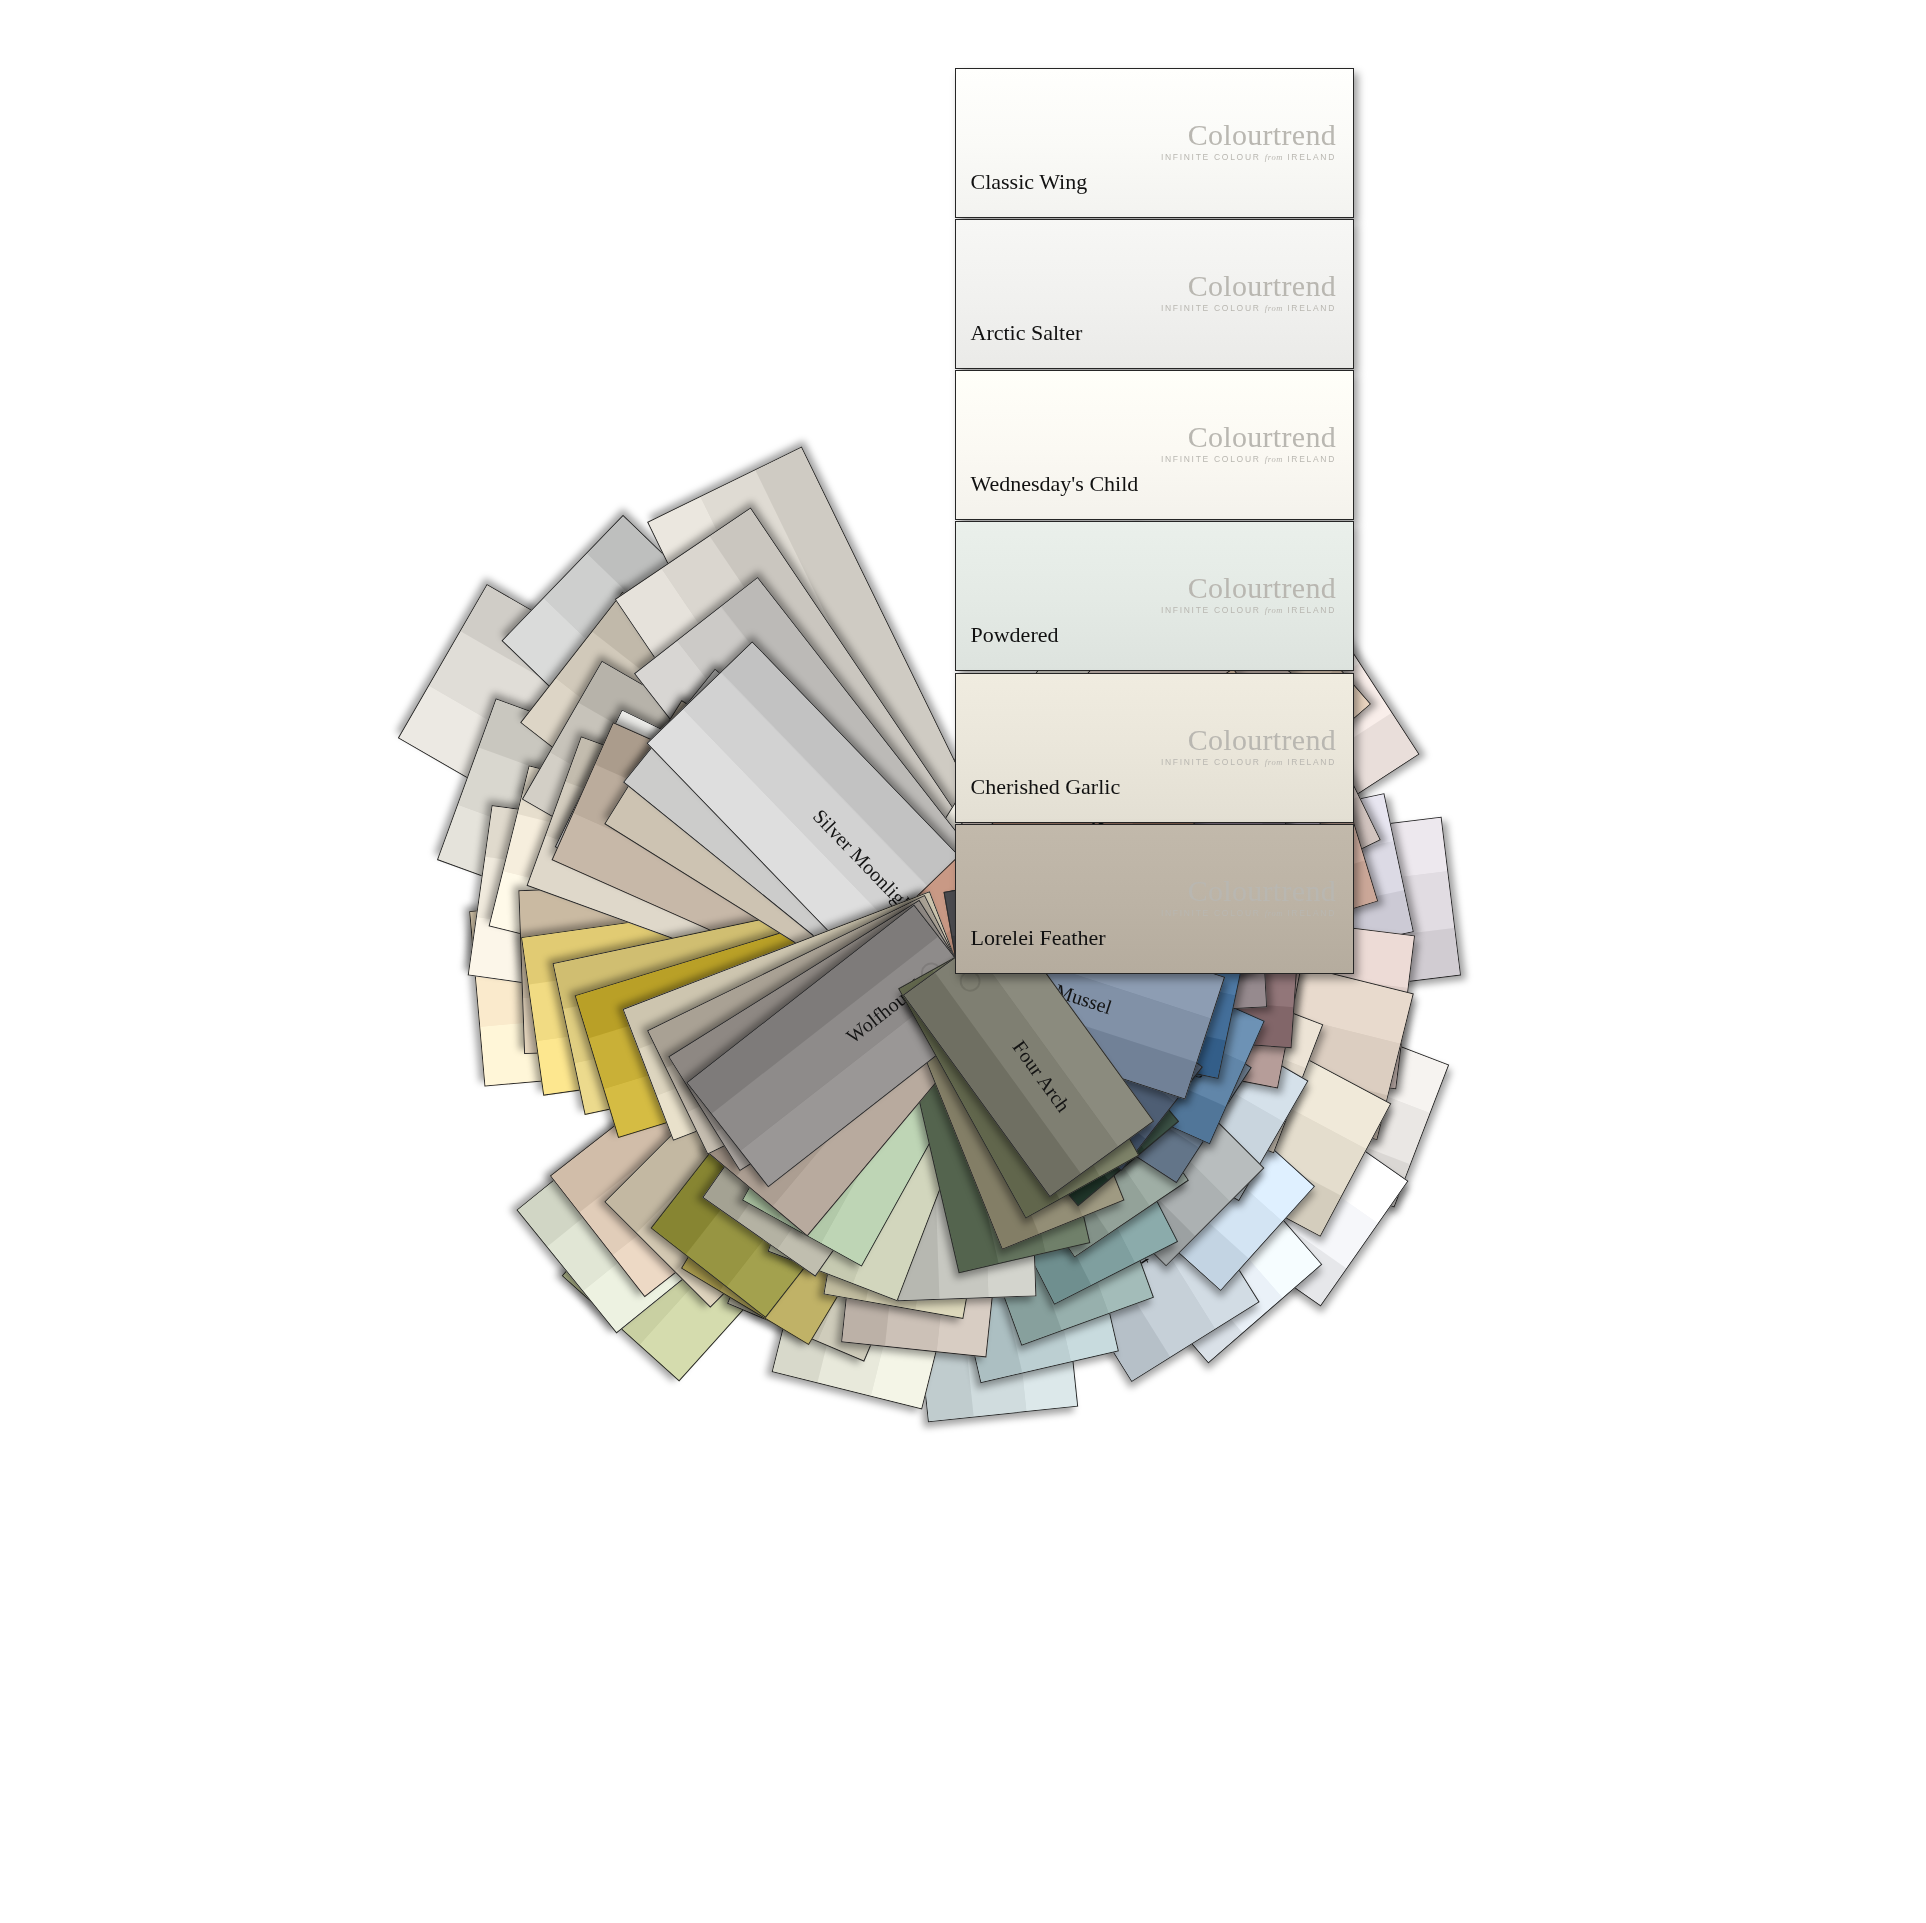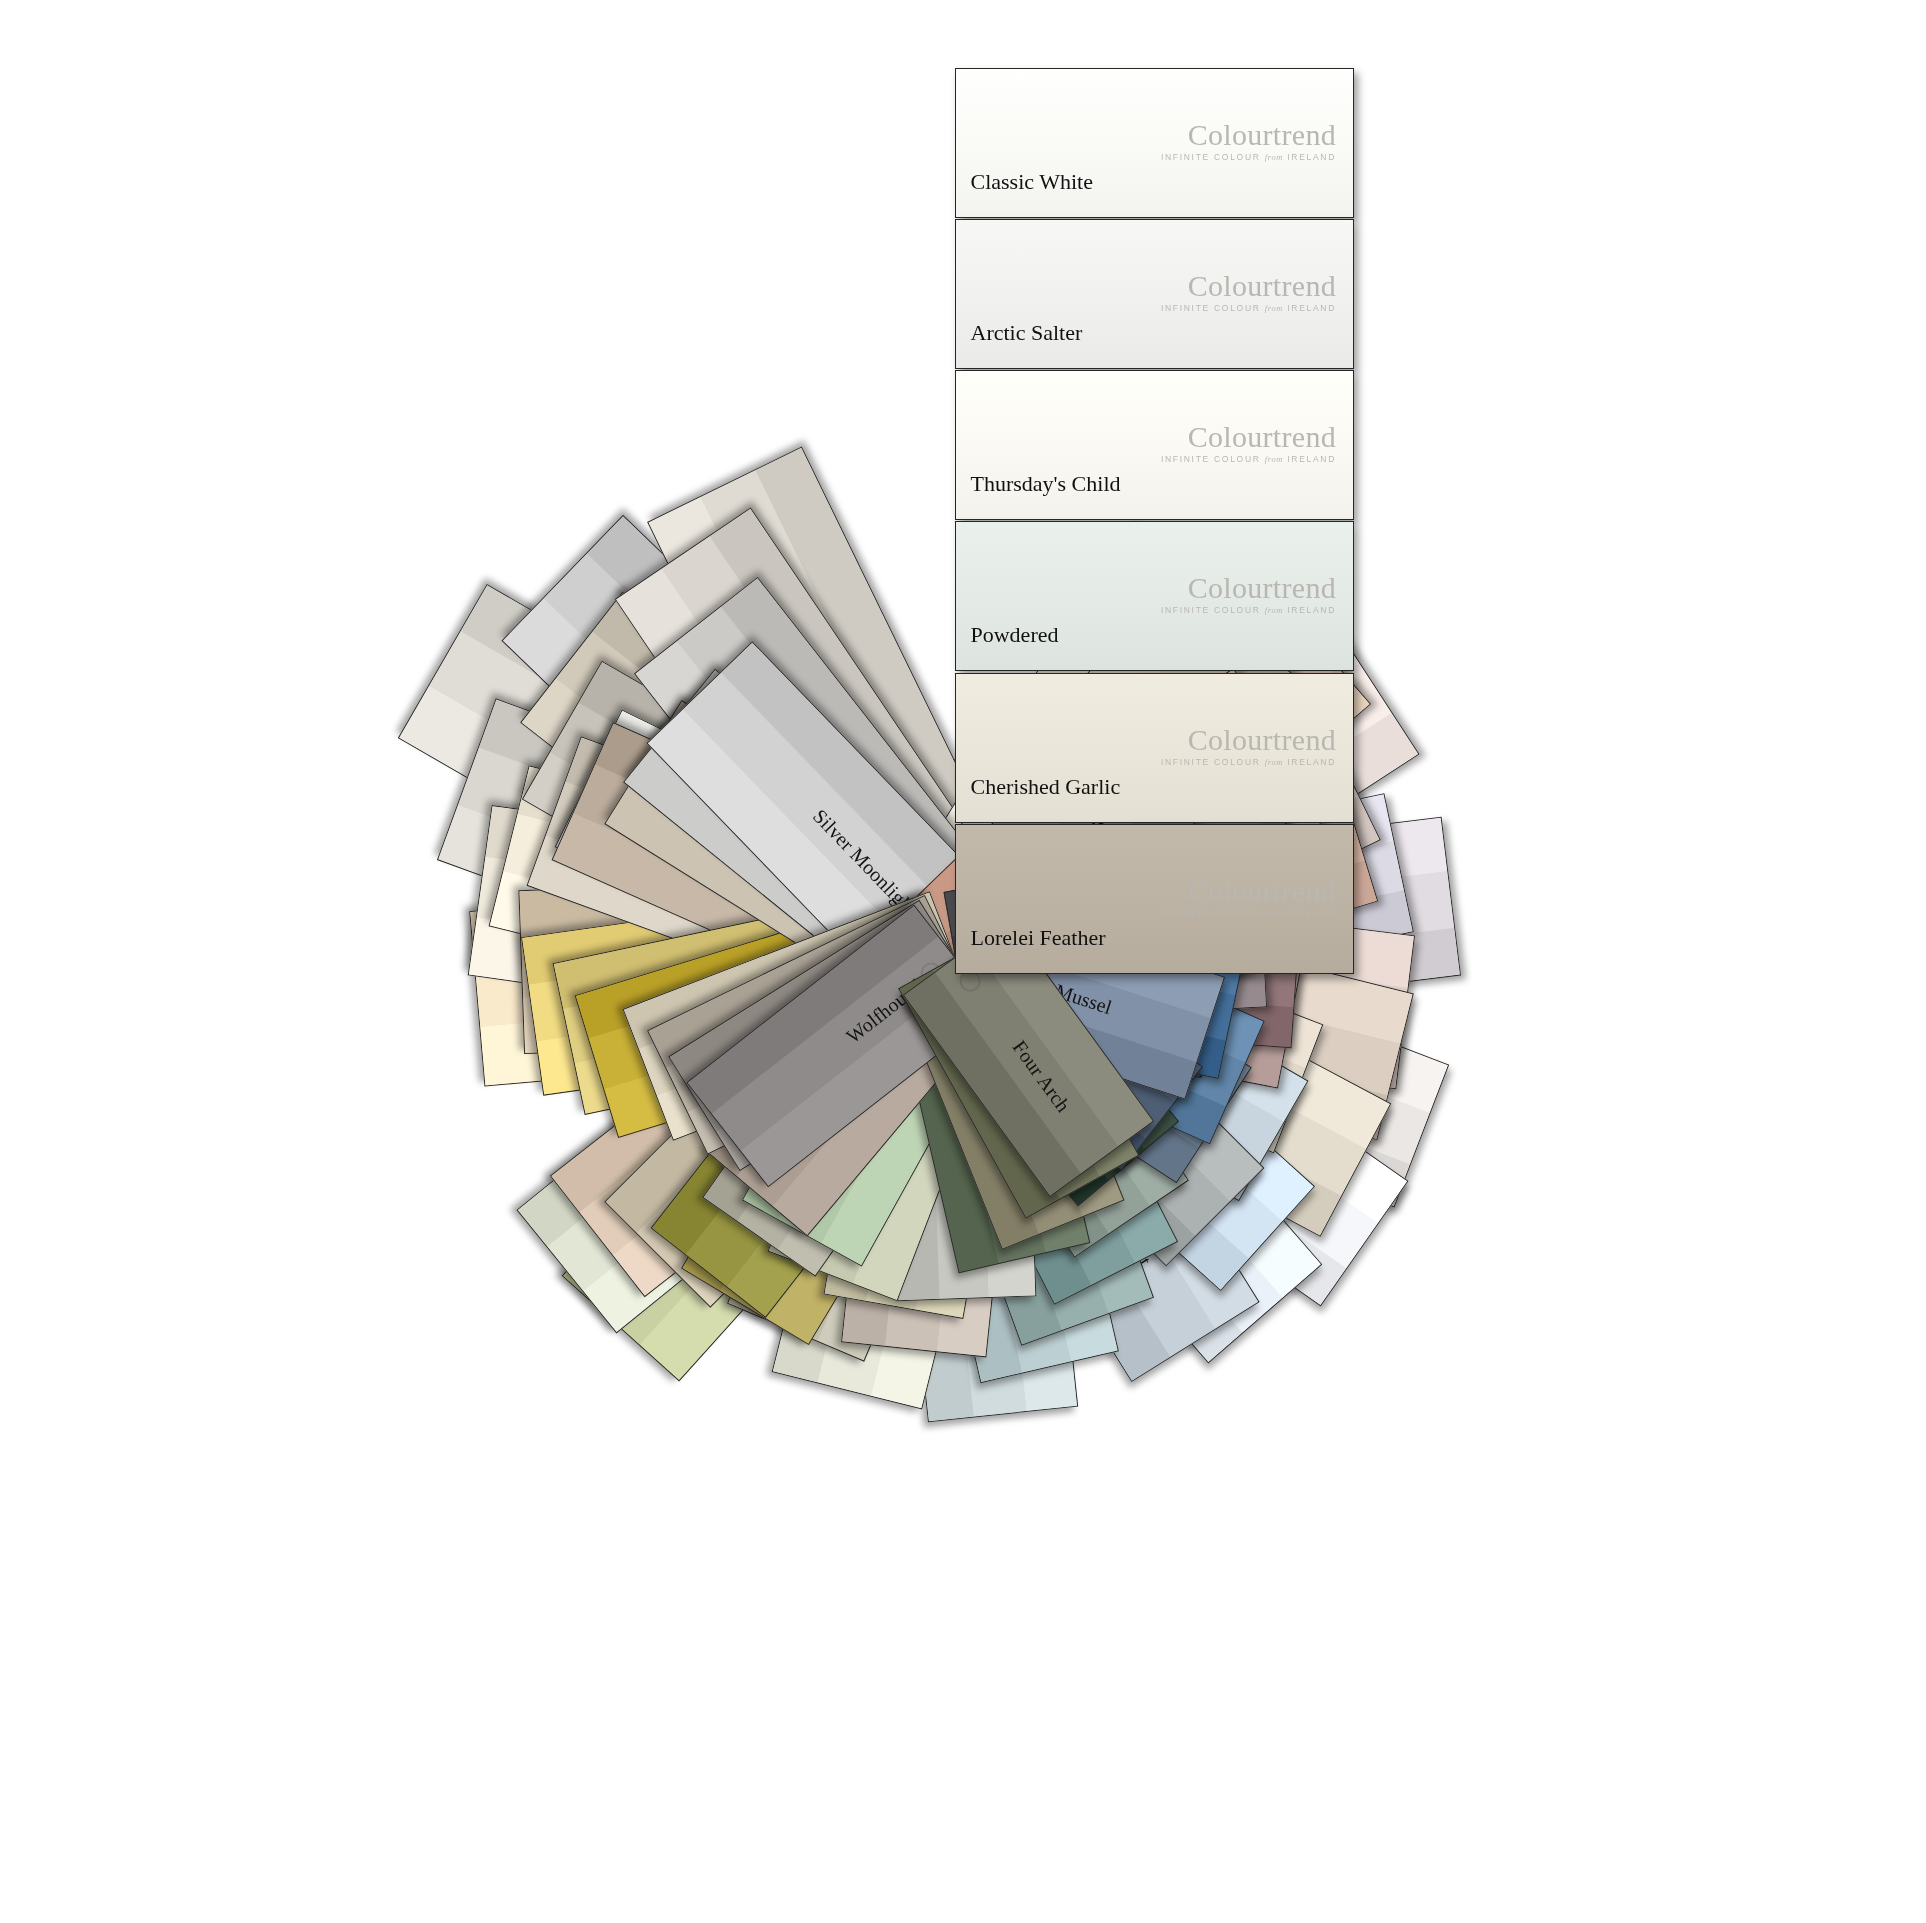--- a/index.html
+++ b/index.html
@@ -894,35 +894,35 @@
           <div class="band" style="top: 0%; height: 34%; background: rgb(139, 139, 126);"></div>
           <div class="band" style="top: 34%; height: 36%; background: rgb(127, 127, 114);"></div>
           <div class="band" style="top: 70%; height: 30%; background: rgb(111, 111, 98);"></div>
           <div class="holepunch" style="left: 17px; top: 50%; margin-top: -8.5px;"></div>
           <div class="lbl" style="left: 105px; top: 50%; transform: translate(0px, -50%) rotate(0deg); transform-origin: 0px 50%;">Four Arch</div>
         </div>
       </div>
     </div>
   <div id="feature-layer">
       <div class="feature" style="left: 955px; top: 68px; width: 399px; height: 150px; background: linear-gradient(rgb(255, 255, 253) 0%, rgb(250, 250, 247) 52%, rgb(243, 243, 240) 100%);">
-        <div class="fname">Classic White</div>
+        <div class="fname">Classic Wing</div>
         <div class="brand " style="top: 51px;">
           <div class="bw">Colourtrend</div>
           <div class="bt">INFINITE COLOUR <i>from</i> IRELAND</div>
         </div>
       </div>
       <div class="feature" style="left: 955px; top: 219px; width: 399px; height: 150px; background: linear-gradient(rgb(247, 247, 245) 0%, rgb(241, 241, 239) 52%, rgb(234, 234, 232) 100%);">
         <div class="fname">Arctic Salter</div>
         <div class="brand " style="top: 51px;">
           <div class="bw">Colourtrend</div>
           <div class="bt">INFINITE COLOUR <i>from</i> IRELAND</div>
         </div>
       </div>
       <div class="feature" style="left: 955px; top: 370px; width: 399px; height: 150px; background: linear-gradient(rgb(255, 255, 249) 0%, rgb(251, 249, 243) 52%, rgb(244, 242, 236) 100%);">
-        <div class="fname">Thursday's Child</div>
+        <div class="fname">Wednesday's Child</div>
         <div class="brand " style="top: 51px;">
           <div class="bw">Colourtrend</div>
           <div class="bt">INFINITE COLOUR <i>from</i> IRELAND</div>
         </div>
       </div>
       <div class="feature" style="left: 955px; top: 521px; width: 399px; height: 150px; background: linear-gradient(rgb(234, 240, 235) 0%, rgb(228, 234, 229) 52%, rgb(221, 227, 222) 100%);">
         <div class="fname">Powdered</div>
         <div class="brand " style="top: 51px;">
           <div class="bw">Colourtrend</div>
           <div class="bt">INFINITE COLOUR <i>from</i> IRELAND</div>

